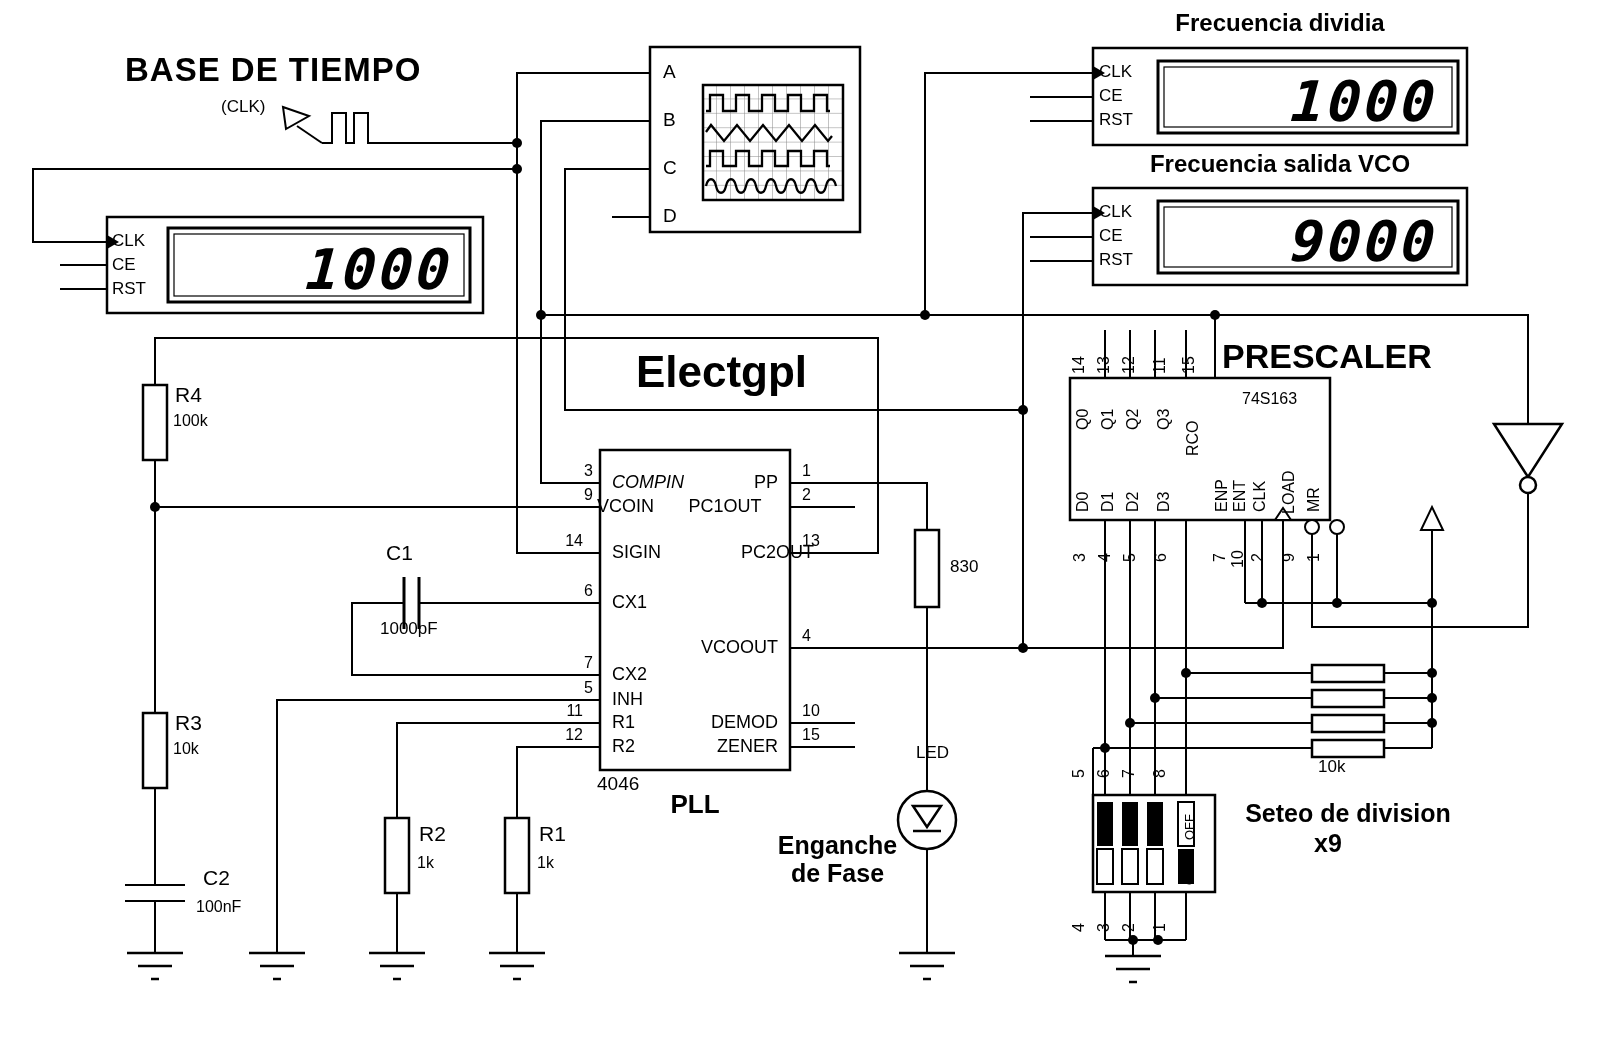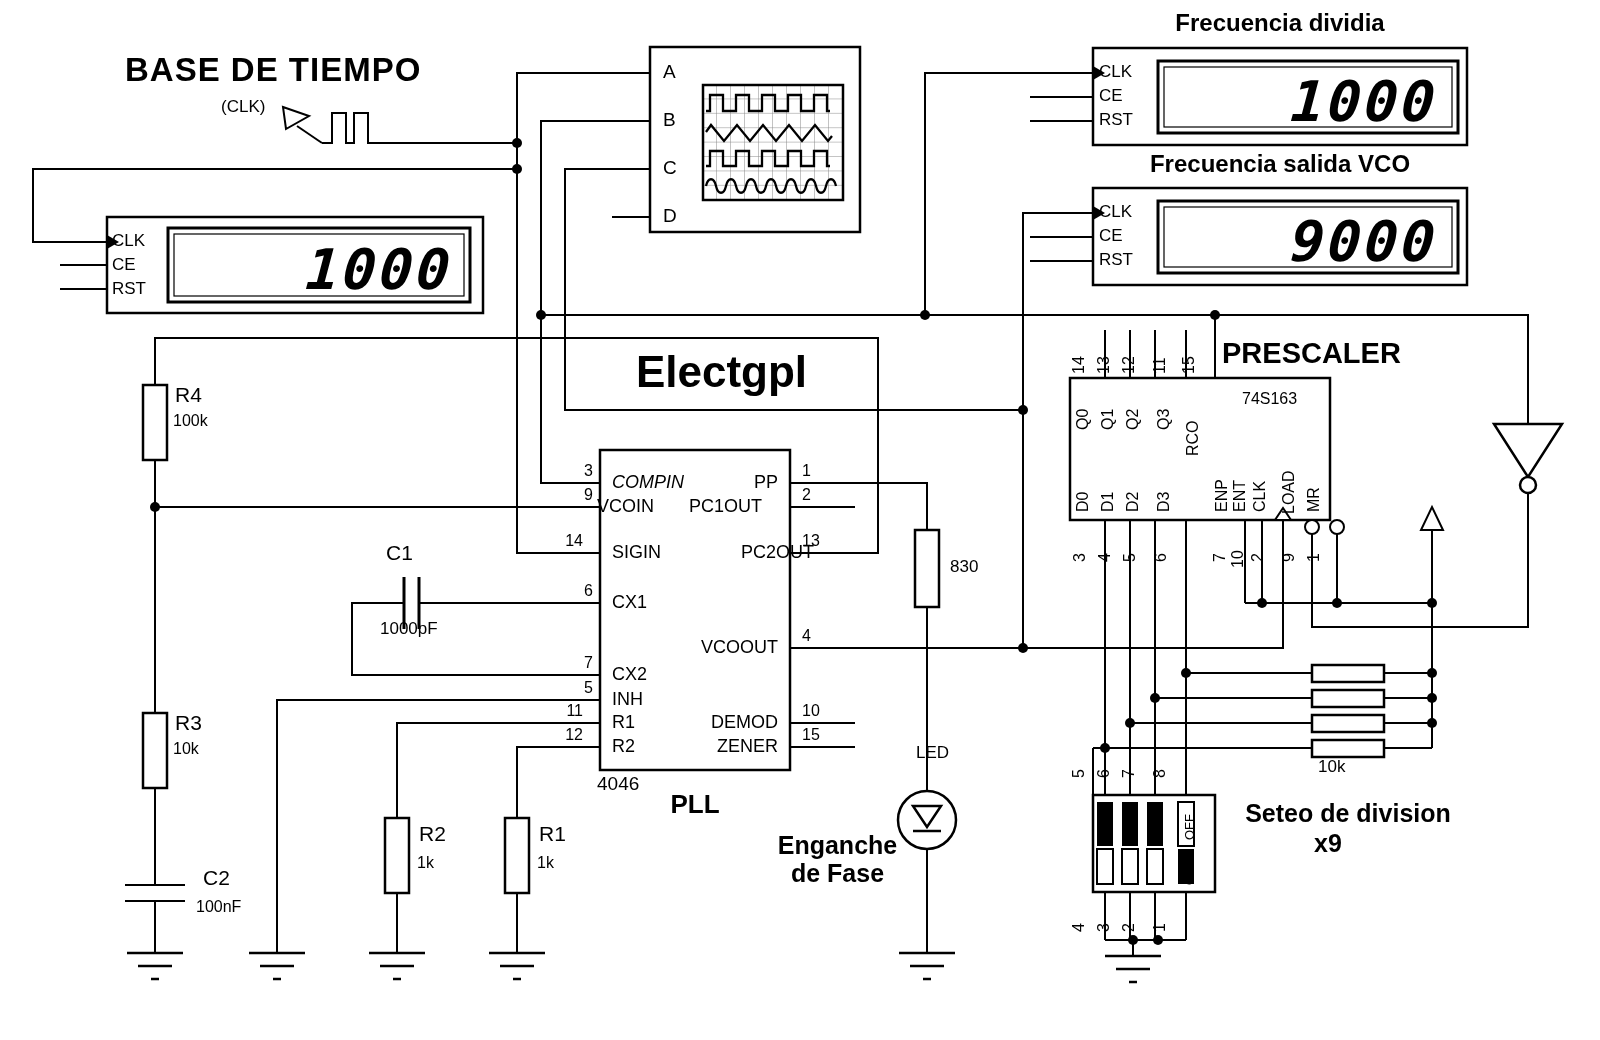--- a/index.html
+++ b/index.html
@@ -4,21 +4,21 @@
 <style>
   html,body { margin:0; padding:0; background:#fff; }
   #stage {
     position:relative; width:1600px; height:1040px; background:#ffffff;
     font-family:"Liberation Sans", sans-serif; color:#000; overflow:hidden;
   }
   #stage svg { position:absolute; left:0; top:0; }
   .lbl { position:absolute; white-space:nowrap; line-height:1.1; }
   .b   { font-weight:bold; }
   .t33 { font-size:33px; letter-spacing:1px; }
-  .t29 { font-size:29px;text-align:center; }
+  .t29 { font-size:34px;text-align:center; }
   .t25 { font-size:25px; }
   .t24 { font-size:24px; }
   .t21 { font-size:21px; }
   .t19 { font-size:19px; }
   .t18 { font-size:18px; }
   .t17 { font-size:17px; }
   .t16 { font-size:16px; }
   .ctr { text-align:center; }
   .rt  { text-align:right; }
   .rot { position:absolute; white-space:nowrap; line-height:16px; font-size:16px;
@@ -241,21 +241,21 @@
 <div class="lbl t16 rt" style="left:563px; top:462px; width:30px;">3</div>
 <div class="lbl t16 rt" style="left:563px; top:486px; width:30px;">9</div>
 <div class="lbl t16 rt" style="left:553px; top:532px; width:30px;">14</div>
 <div class="lbl t16 rt" style="left:563px; top:582px; width:30px;">6</div>
 <div class="lbl t16 rt" style="left:563px; top:654px; width:30px;">7</div>
 <div class="lbl t16 rt" style="left:563px; top:679px; width:30px;">5</div>
 <div class="lbl t16 rt" style="left:553px; top:702px; width:30px;">11</div>
 <div class="lbl t16 rt" style="left:553px; top:726px; width:30px;">12</div>
 
 <div class="lbl t18 rt" style="left:648px; top:473px; width:130px;">PP</div>
-<div class="lbl t18 rt" style="left:632px; top:497px; width:130px;">PC1OUT</div>
+<div class="lbl t18 rt" style="left:660px; top:497px; width:130px;text-align:center;">PC1OUT</div>
 <div class="lbl t18 rt" style="left:684px; top:543px; width:130px;">PC2OUT</div>
 <div class="lbl t18 rt" style="left:648px; top:638px; width:130px;">VCOOUT</div>
 <div class="lbl t18 rt" style="left:648px; top:713px; width:130px;">DEMOD</div>
 <div class="lbl t18 rt" style="left:648px; top:737px; width:130px;">ZENER</div>
 
 <div class="lbl t16" style="left:802px; top:462px;">1</div>
 <div class="lbl t16" style="left:802px; top:486px;">2</div>
 <div class="lbl t16" style="left:802px; top:532px;">13</div>
 <div class="lbl t16" style="left:802px; top:627px;">4</div>
 <div class="lbl t16" style="left:802px; top:702px;">10</div>

